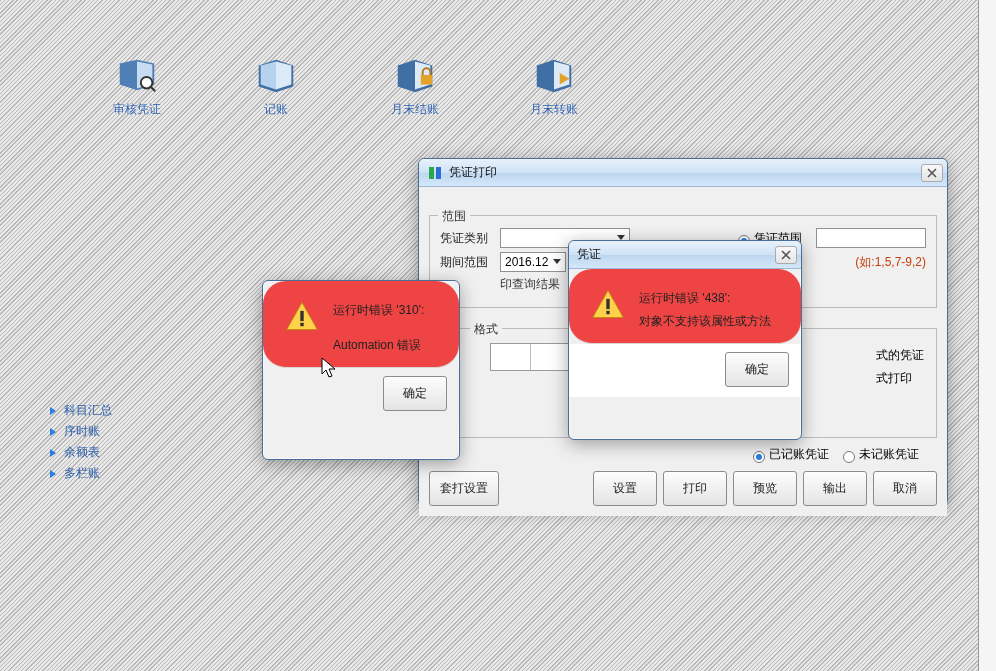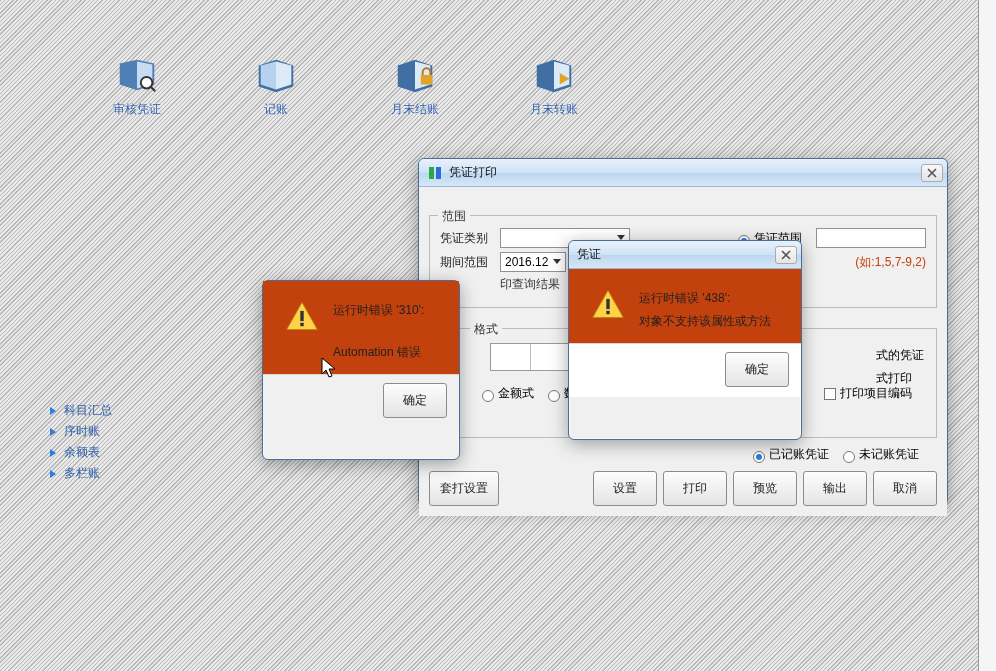--- a/index.html
+++ b/index.html
@@ -178,22 +178,23 @@
     justify-content: flex-end;
     gap: 6px;
     padding: 6px 0 2px;
   }
 
   
   .err-body {
     display: flex;
     padding: 18px 22px 10px;
     gap: 14px;
-    background: #c2410c;
+    background: #ef4444;
     border-bottom: 1px solid #d8d8d8;
+    border-radius: 23px;
   }
   .warn-icon svg{ width:34px;height:34px; }
   .err-text { line-height: 1.9; color: #222; }
   .err-footer { display:flex; justify-content:flex-end; padding: 8px 12px 10px; background:#f0f0f0; }
   .err-footer-white { display:flex; justify-content:flex-end; padding: 8px 12px 10px; background:#fff; }
 
   
   #dlg-print { top: 158px; left: 418px; width: 530px; height: 348px; }
   #dlg-err440 { top: 280px; left: 262px; width: 198px; height: 180px; z-index: 3; }
   #dlg-err438 { top: 240px; left: 568px; width: 234px; height: 200px; z-index: 2; }
@@ -322,35 +323,20 @@
       <div style="position:absolute; right:12px; top:18px; text-align:left;">
         <div>式的凭证</div>
         <div style="margin-top:6px">式打印</div>
       </div>
       <div style="margin:6px 0 8px 50px;">
         <div class="grid-placeholder" style="width:80px">
           <div class="col"></div>
             <div class="col"></div>
         </div>
       </div>
-      <div class="form-row" style="margin-top:14px">
-        <span class="radio" style="margin-left:42px">
-          <span class="dot"></span>
-            <span>金额式</span>
-        </span>
-        <span class="radio">
-          <span class="dot"></span>
-            <span>数量</span>
-        </span>
-        <span style="flex:1"></span>
-        <span class="chk">
-          <span class="box"></span>
-            <span>打印项目编码</span>
-        </span>
-      </div>
     </div>
 
     <div class="form-row" style="justify-content:flex-end; margin:4px 4px 2px;">
       <span class="radio checked">
         <span class="dot"></span>
           <span>已记账凭证</span>
       </span>
       <span class="radio">
         <span class="dot"></span>
           <span>未记账凭证</span>
@@ -399,21 +385,21 @@
   <div class="err-body">
     <span class="warn-icon">
       <svg viewBox="0 0 40 40">
           <path d="M20 4L38 36H2z" fill="#ffd24a" stroke="#b8860b" stroke-width="1"></path>
           <rect x="18" y="14" width="4" height="12" fill="#333"></rect>
           <rect x="18" y="28" width="4" height="4" fill="#333"></rect>
         </svg>
     </span>
     <div class="err-text">
       <div>运行时错误 '310':</div>
-      <div style="margin-top:19px">Automation 错误</div>
+      <div style="margin-top:12px">Automation 错误</div>
     </div>
   </div>
   <div class="err-footer">
     <span class="btn">确定</span>
   </div>
 </div>
 
 <div class="cursor-arrow">
   <svg viewBox="0 0 18 24">
       <path d="M2 2l0 16 4-4 3 7 3-1-3-7 6 0z" fill="#fff" stroke="#000" stroke-width="1"></path>

